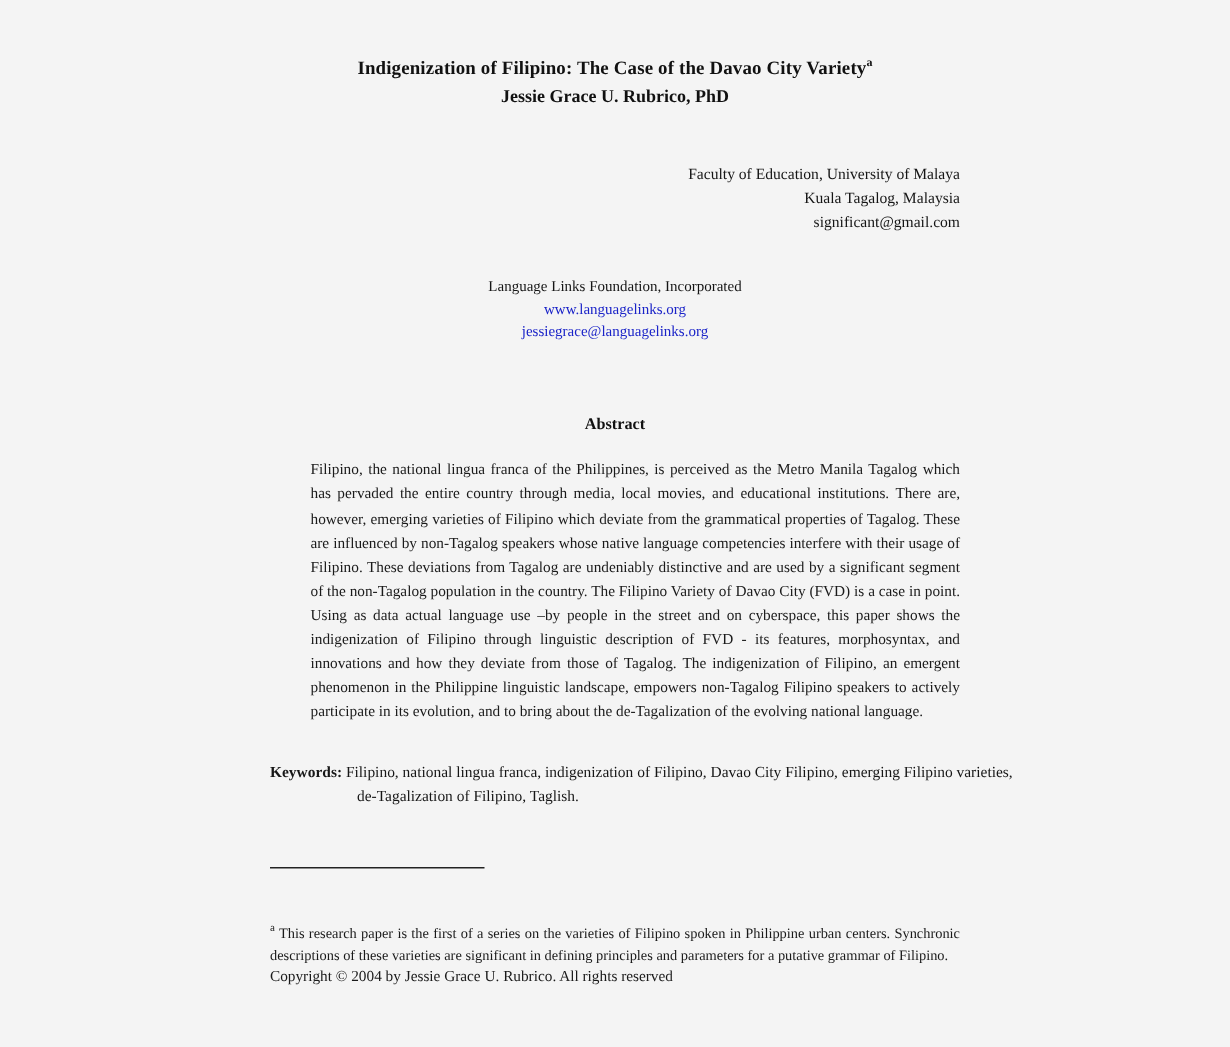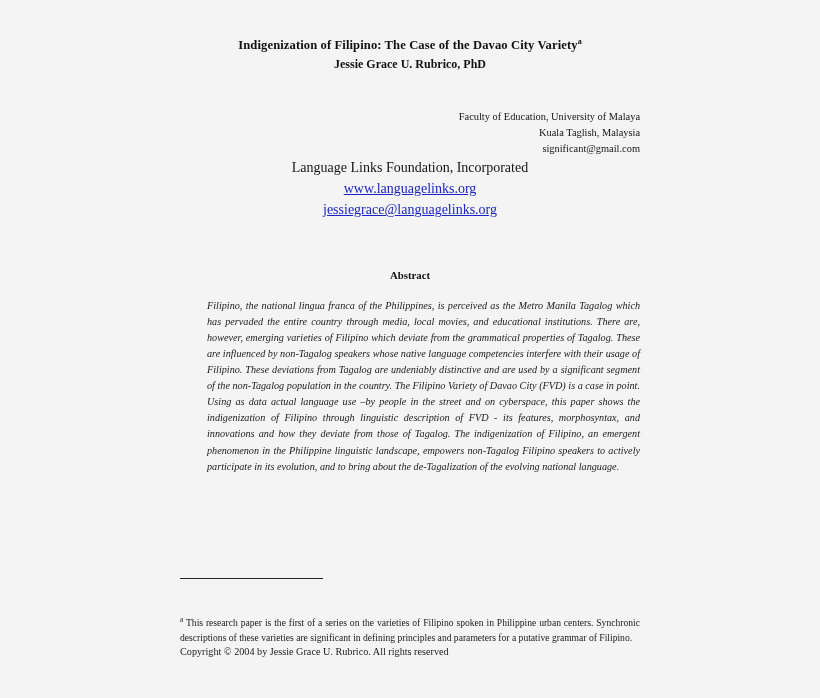--- a/index.html
+++ b/index.html
@@ -67,45 +67,44 @@
     font-size: 10.4px;
     line-height: 1.52;
     color: #151515;
   }
   .affiliation-block div {
     white-space: nowrap;
   }
 
   
   .organization-block {
+    margin-top: 27px;
     text-align: center;
-    font-size: 14px;
+    font-size: 10px;
     line-height: 1.52;
     color: #151515;
   }
   .link {
     color: #1a23c8;
-    text-decoration: underline;
     cursor: pointer;
   }
 
   
   .abstract-heading {
     margin-top: 48px;
     font-size: 10.8px;
     font-weight: bold;
     color: #111;
     text-align: center;
   }
   .abstract-body {
     margin-top: 17px;
     margin-left: 27px;
     width: 433px;
     font-size: 10.2px;
-    font-style: italic;
     line-height: 1.58;
     text-align: justify;
     text-justify: inter-word;
     color: #1a1a1a;
   }
 
   
   .keywords {
     margin-top: 24px;
     font-size: 10.3px;
@@ -163,33 +162,34 @@
 
   <div class="content">
 
     <div class="title-block">
       <h1 class="paper-title"><span>Indigenization of Filipino: The Case of the Davao City Variety</span><span class="fn-marker">a</span></h1>
       <p class="author-name">Jessie Grace U. Rubrico, PhD</p>
     </div>
 
     <div class="affiliation-block">
       <div>Faculty of Education, University of Malaya</div>
-      <div>Kuala Taglish, Malaysia</div>
+      <div>Kuala Tagalog, Malaysia</div>
       <div>significant@gmail.com</div>
     </div>
 
     <div class="organization-block">
       <div>Language Links Foundation, Incorporated</div>
       <div><span class="link">www.languagelinks.org</span></div>
       <div><span class="link">jessiegrace@languagelinks.org</span></div>
     </div>
 
     <div class="abstract-heading">Abstract</div>
     <div class="abstract-body">Filipino, the national lingua franca of the Philippines, is perceived as the Metro Manila Tagalog which has pervaded the entire country through media, local movies, and educational institutions. There are, however, emerging varieties of Filipino which deviate from the grammatical properties of Tagalog. These are influenced by non-Tagalog speakers whose native language competencies interfere with their usage of Filipino. These deviations from Tagalog are undeniably distinctive and are used by a significant segment of the non-Tagalog population in the country. The Filipino Variety of Davao City (FVD) is a case in point. Using as data actual language use –by people in the street and on cyberspace, this paper shows the indigenization of Filipino through linguistic description of FVD - its features, morphosyntax, and innovations and how they deviate from those of Tagalog. The indigenization of Filipino, an emergent phenomenon in the Philippine linguistic landscape, empowers non-Tagalog Filipino speakers to actively participate in its evolution, and to bring about the de-Tagalization of the evolving national language.</div>
 
+    <div class="keywords"><span class="kw-label">Keywords:</span> <span>Filipino, national lingua franca, indigenization of Filipino, Davao City Filipino, emerging Filipino varieties, de-Tagalization of Filipino, Taglish.</span></div>
 
   </div>
 
   <div class="footnote-rule"></div>
 
   <div class="footnote"><span class="fn-marker">a</span> <span>This research paper is the first of a series on the varieties of Filipino spoken in Philippine urban centers. Synchronic descriptions of these varieties are significant in defining principles and parameters for a putative grammar of Filipino.</span></div>
 
   <div class="copyright">Copyright © 2004 by Jessie Grace U. Rubrico. All rights reserved</div>
 
 </div>

